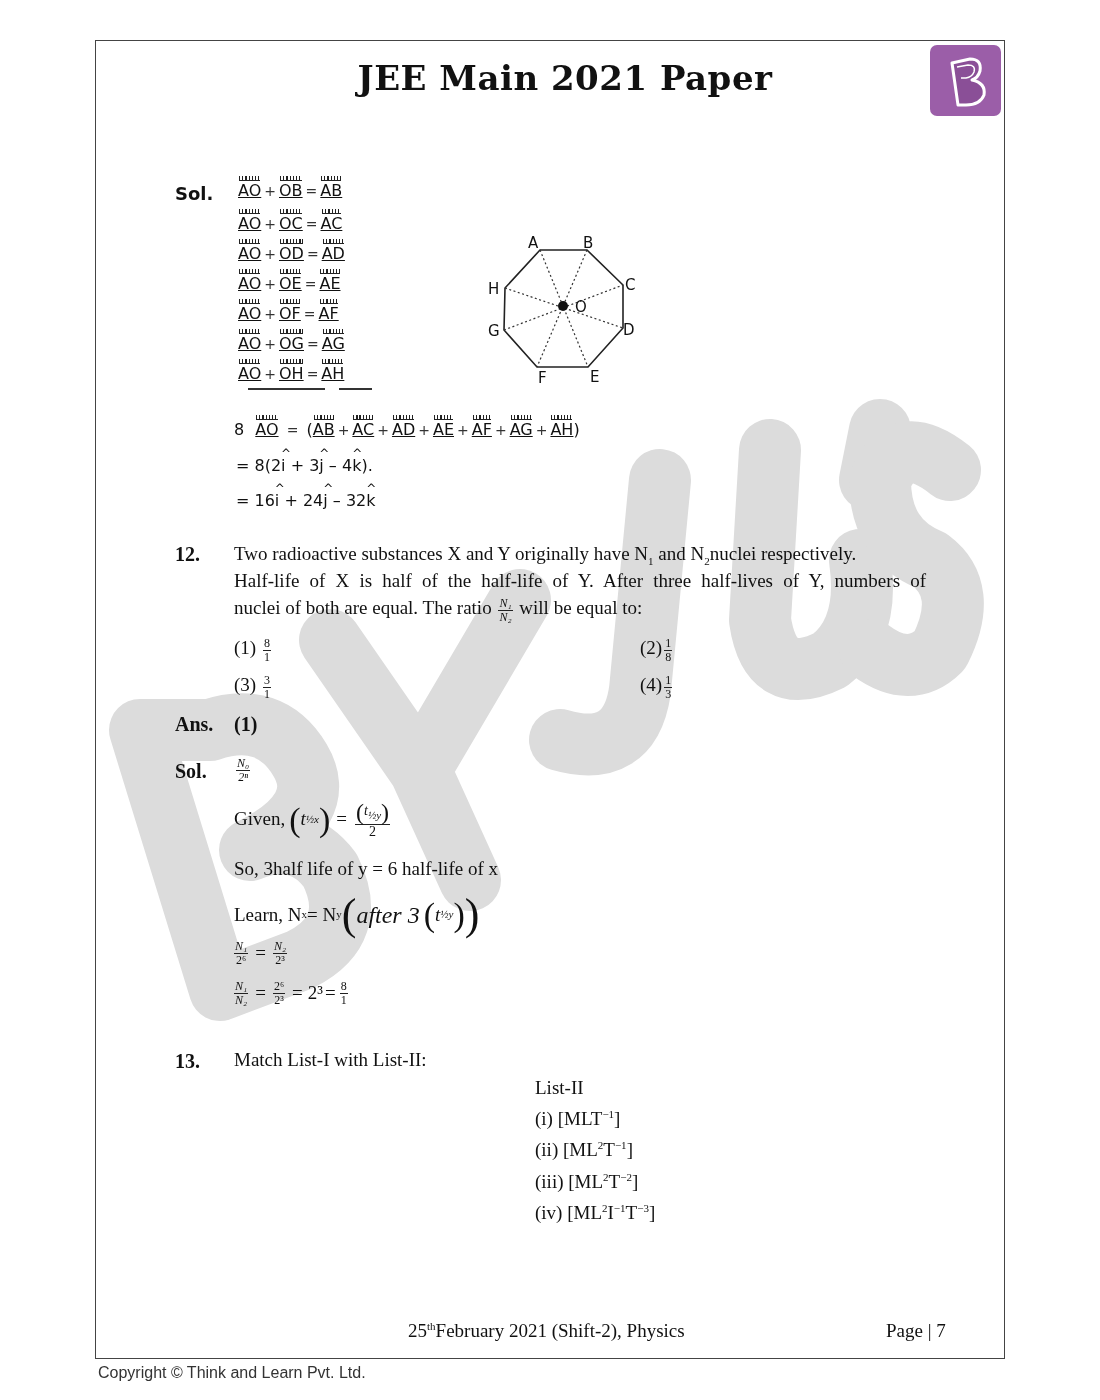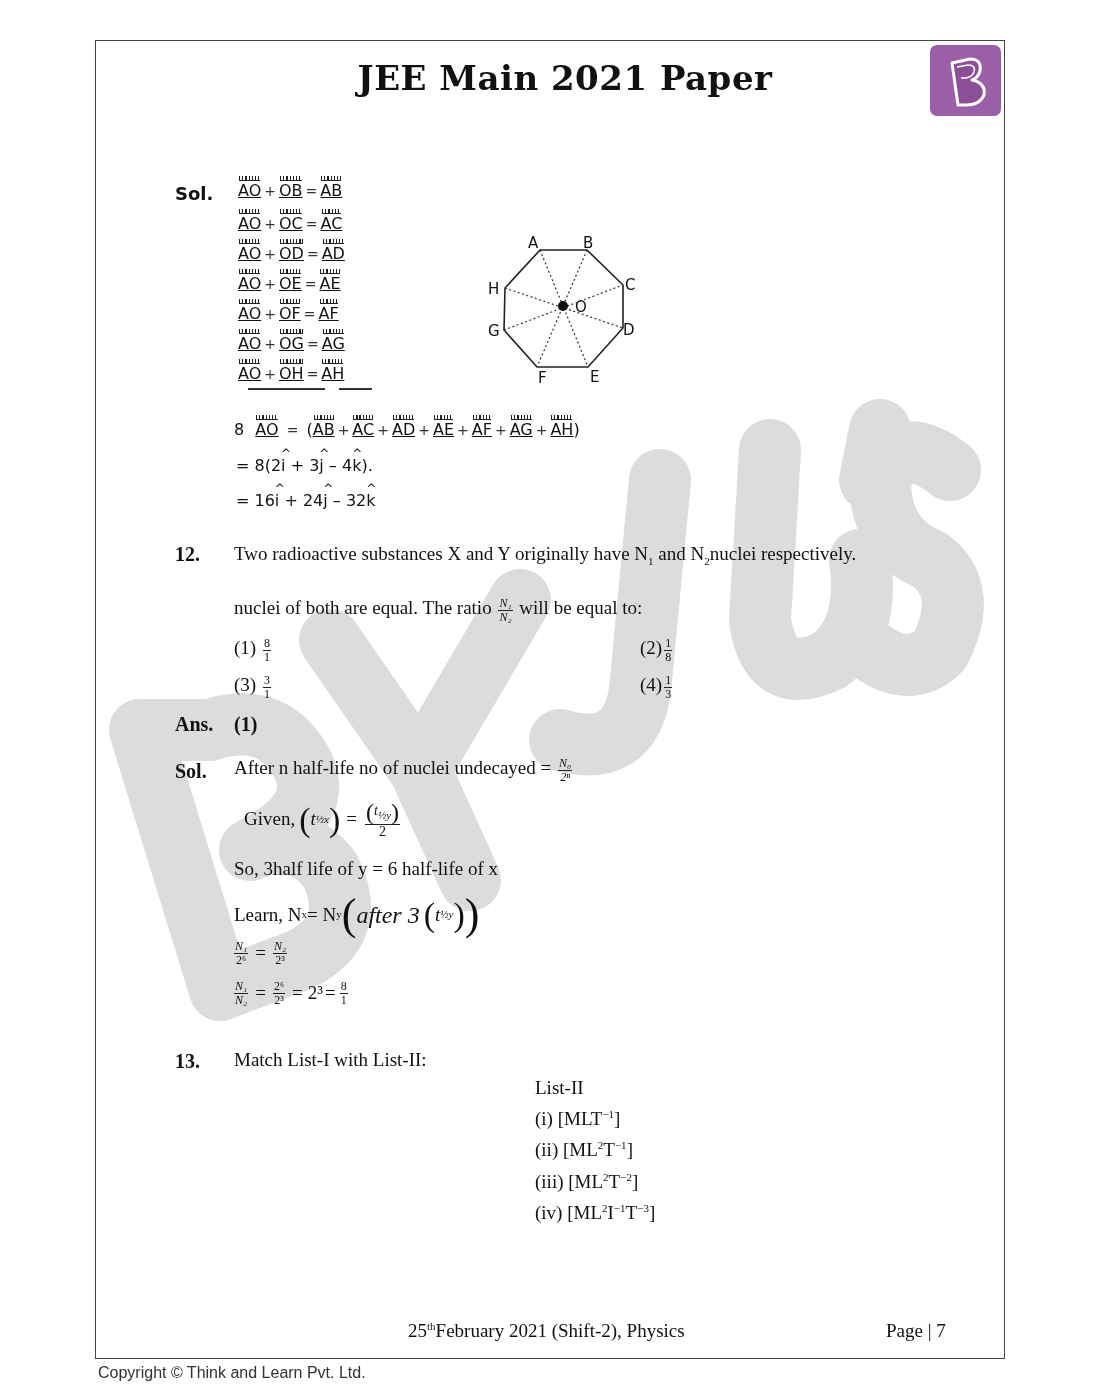--- a/index.html
+++ b/index.html
@@ -101,20 +101,21 @@
     </g>
   </svg>
 
   <div class="vec-row" style="top:420px; left:234px; font-size:16px;"><span>8</span> <span class="vec" style="margin-left:6px;">AO</span> <span class="op">=</span> (<span class="vec">AB</span><span class="op">+</span><span class="vec">AC</span><span class="op">+</span><span class="vec">AD</span><span class="op">+</span><span class="vec">AE</span><span class="op">+</span><span class="vec">AF</span><span class="op">+</span><span class="vec">AG</span><span class="op">+</span><span class="vec">AH</span>)</div>
 
   <div class="vec-row" style="top:456px; left:236px;"><span>= 8(2</span><span class="hat">i</span><span> + 3</span><span class="hat">j</span><span> – 4</span><span class="hat">k</span><span>).</span></div>
   <div class="vec-row" style="top:491px; left:236px;"><span>= 16</span><span class="hat">i</span><span> + 24</span><span class="hat">j</span><span> – 32</span><span class="hat">k</span></div>
 
   <div class="abs serif-bold" style="left:175px; top:543px;">12.</div>
   <div class="abs txt" style="left:234px; top:543px; width:692px; white-space:nowrap;"><span>Two radioactive substances X and Y originally have N</span><sub>1</sub><span> and N</span><sub>2</sub><span>nuclei respectively.</span></div>
+  <div class="abs txt" style="left:234px; top:570px; width:692px; text-align:justify; text-align-last:justify;">Half-life of X is half of the half-life of Y. After three half-lives of Y, numbers of</div>
   <div class="abs txt" style="left:234px; top:597px;"><span>nuclei of both are equal. The ratio</span> <span class="frac">
         <i class="num">N₁</i>
         <i>N₂</i>
       </span> <span>will be equal to:</span></div>
 
   <div class="abs txt" style="left:234px; top:637px;"><span>(1)</span> <span class="frac">
         <span class="num">8</span>
         <span>1</span>
       </span></div>
   <div class="abs txt" style="left:640px; top:637px;"><span>(2)</span><span class="frac">
@@ -127,26 +128,26 @@
       </span></div>
   <div class="abs txt" style="left:640px; top:674px;"><span>(4)</span><span class="frac">
         <span class="num">1</span>
         <span>3</span>
       </span></div>
 
   <div class="abs serif-bold" style="left:175px; top:713px;">Ans.</div>
   <div class="abs serif-bold" style="left:234px; top:713px;">(1)</div>
 
   <div class="abs serif-bold" style="left:175px; top:760px;">Sol.</div>
-  <div class="abs txt" style="left:234px; top:757px;"><span>After n half-life no of nuclei undecayed = </span><span class="frac">
+  <div class="abs txt" style="left:234px; top:757px;"><span class="frac">
         <i class="num">N₀</i>
         <i>2ⁿ</i>
       </span></div>
 
-  <div class="abs txt" style="left:244px; top:800px; display:flex; align-items:center;text-align:right;">
+  <div class="abs txt" style="left:234px; top:800px; display:flex; align-items:center;text-align:right;">
     <span>Given,</span>
     <span class="paren" style="margin-left:4px;">(</span>
       <span class="math-i">t</span>
       <sub class="math-i">½x</sub>
       <span class="paren">)</span>
     <span style="margin:0 6px;">=</span>
     <span class="frac" style="font-size:14px;">
         <span class="num"><span class="paren" style="font-size:24px;">(</span><i>t</i><sub><i>½y</i></sub><span class="paren" style="font-size:24px;">)</span></span>
         <span>2</span>
       </span>

